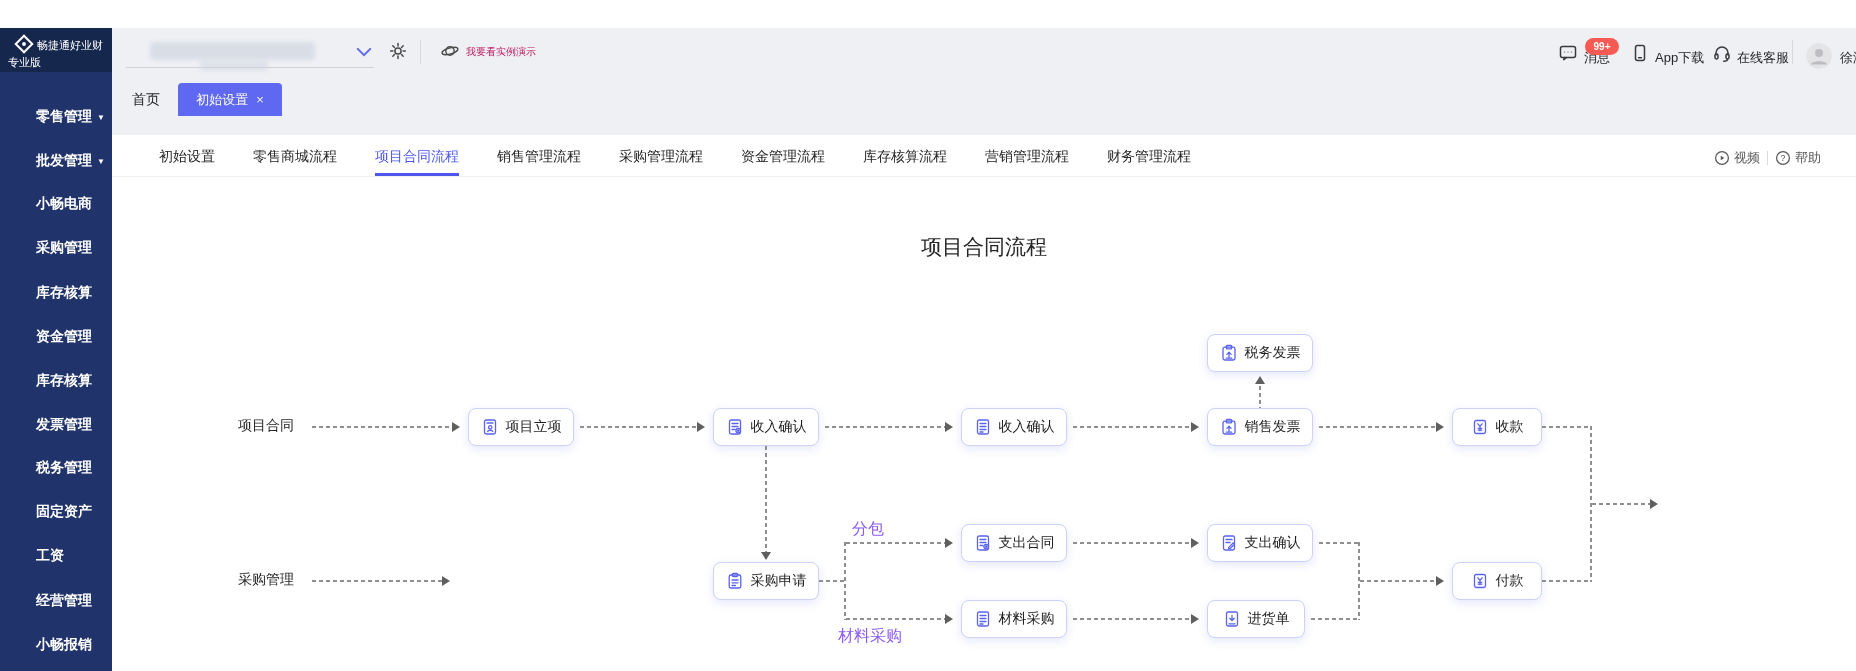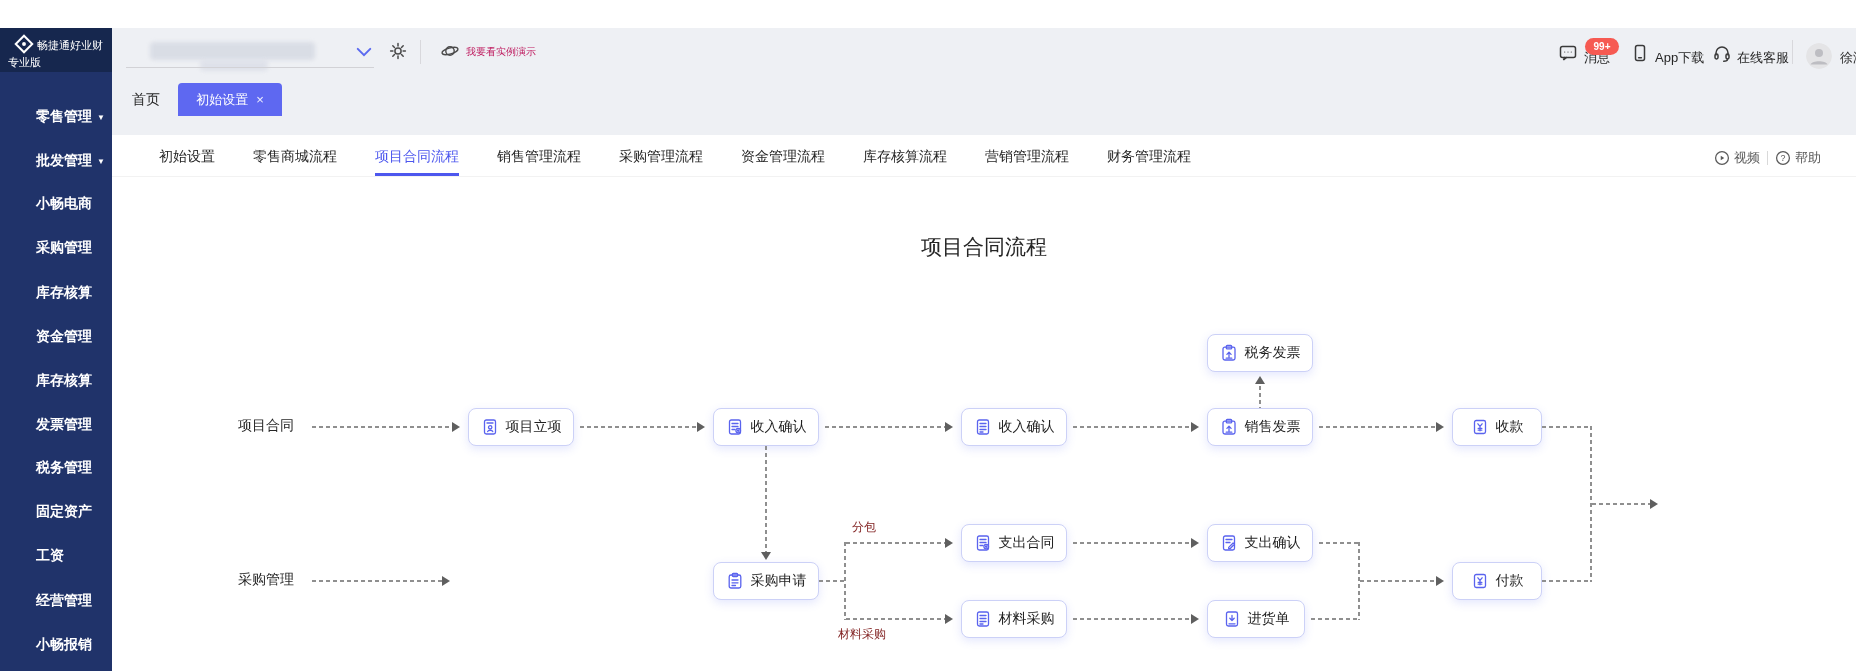--- a/index.html
+++ b/index.html
@@ -41,21 +41,21 @@
   .flow-title{position:absolute;left:112px;top:233px;width:1744px;text-align:center;font-size:21px;font-weight:500;color:#262626;}
   .lane-label{position:absolute;font-size:14px;color:#262626;white-space:nowrap;}
   .node{position:absolute;height:38px;box-sizing:border-box;display:flex;align-items:center;justify-content:center;gap:7px;background:#fff;border:1px solid #ccd1f7;border-radius:8px;box-shadow:0 3px 10px rgba(90,104,242,.16);font-size:14px;color:#1f1f1f;white-space:nowrap;cursor:pointer;}
   .nicon{width:18px;height:18px;flex:0 0 18px;}
   .nicon svg{width:18px;height:18px;display:block;}
   .dh{position:absolute;height:2px;background:repeating-linear-gradient(90deg,#8f8f8f 0 4px,transparent 4px 7px);}
   .dv{position:absolute;width:2px;background:repeating-linear-gradient(180deg,#8f8f8f 0 4px,transparent 4px 7px);}
   .ar{position:absolute;width:0;height:0;border:5px solid transparent;border-left:8px solid #5f5f5f;}
   .au{position:absolute;width:0;height:0;border:5px solid transparent;border-bottom:8px solid #5f5f5f;}
   .ad{position:absolute;width:0;height:0;border:5px solid transparent;border-top:8px solid #5f5f5f;}
-  .edge-tag{position:absolute;font-size:12px;color:#7f1d1d;white-space:nowrap;}
+  .edge-tag{position:absolute;font-size:16px;color:#8b5cf6;white-space:nowrap;}
 </style>
 </head>
 <body>
 
 <div id="page">
 
   <div class="sidebar">
     <div class="logo-block">
       <div class="logo-mark">
         <svg viewBox="0 0 24 24" fill="none" stroke="#fff" stroke-width="2.2">

